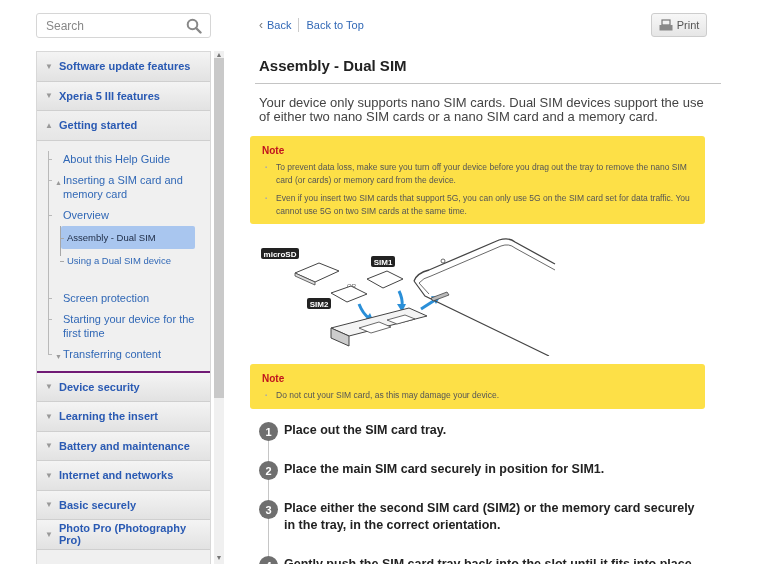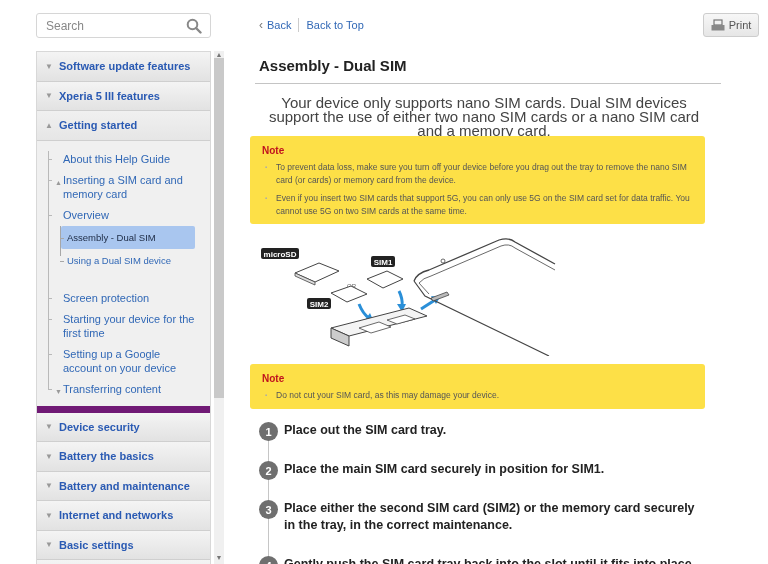--- a/index.html
+++ b/index.html
@@ -9,21 +9,21 @@
   
   .search { position: absolute; left: 36px; top: 13px; width: 175px; height: 25px; border: 1px solid #d6d6d6; border-radius: 3px; background: #fff; }
   .search input { border: none; outline: none; background: transparent; width: 140px; height: 23px; padding-left: 9px; font-size: 12px; color: #888; font-family: "Liberation Sans", sans-serif; }
   .search input::placeholder { color: #888; }
   .search .search-icon { position: absolute; right: 8px; top: 4px; width: 16px; height: 16px; }
 
   .nav { position: absolute; left: 36px; top: 51px; width: 175px; height: 513px; overflow: hidden; border: 1px solid #d8d8d8; border-bottom: none; background: #f0f0f0; }
   .nav-cat { height: 29.5px; display: flex; align-items: center; padding-left: 8px; background: linear-gradient(#f4f4f4, #e2e2e2); border-bottom: 1px solid #cfcfcf; font-weight: bold; font-size: 11px; color: #2a5ab3; cursor: pointer; }
   .nav-cat .bullet { width: 14px; font-size: 8px; color: #999; }
   .nav-cat.open { background: linear-gradient(#f0f0f0, #e6e6e6); }
-  .sub { position: relative; background: #f0f0f0; padding: 8px 0 6px 0; border-bottom: 7px solid #701a75; }
+  .sub { position: relative; background: #f0f0f0; padding: 8px 0 6px 0; border-bottom: 2px solid #701a75; }
   .sub .vline { position: absolute; left: 11px; top: 10px; bottom: 16px; border-left: 1px solid #b9b9b9; }
   .sub-item { position: relative; padding: 3px 10px 4px 26px; font-size: 11px; line-height: 14px; color: #3168b6; cursor: pointer; }
   .sub-item .tick { position: absolute; left: 11px; top: 10px; width: 4px; border-top: 1px solid #b9b9b9; }
   .sub-item .mini { position: absolute; left: 18px; top: 6px; font-size: 7px; color: #999; }
   .sub2 { position: relative; margin-left: 24px; padding: 0; }
   .sub2 .vline2 { position: absolute; left: -1px; top: 0; height: 30px; border-left: 1px solid #a7a7a7; }
   .sub2-item { position: relative; font-size: 9.5px; color: #3168b6; padding: 6px 6px 6px 6px; margin-left: 0; cursor: pointer; }
   .sub2-item .tick2 { position: absolute; left: -1px; top: 12px; width: 4px; border-top: 1px solid #a7a7a7; }
   .sub2-item.active { background: #a9c6ef; color: #1c2a44; border-radius: 2px; width: 134px; }
 
@@ -31,26 +31,26 @@
   .scroll-up { position: absolute; left: 0; top: 0; width: 10px; height: 8px; font-size: 7px; color: #777; text-align: center; line-height: 8px; }
   .scroll-down { position: absolute; left: 0; bottom: 2px; width: 10px; height: 8px; font-size: 7px; color: #777; text-align: center; line-height: 8px; }
   .scroll-thumb { position: absolute; left: 0; top: 7px; width: 10px; height: 340px; background: #c9c9c9; }
 
   
   .topnav { position: absolute; left: 259px; top: 18px; font-size: 11px; color: #3168b6; display: flex; align-items: center; }
   .topnav .chev { color: #777; margin-right: 4px; font-size: 12px; }
   .topnav .sep { width: 1px; height: 14px; background: #ccc; margin: 0 7px; }
   .topnav a { color: #3168b6; text-decoration: none; cursor: pointer; }
 
-  .print-btn { position: absolute; left: 703px; top: 13px; width: 56px; height: 24px; border: 1px solid #cdcdcd; border-radius: 3px; background: linear-gradient(#f7f7f7, #e6e6e6); display: flex; align-items: center; justify-content: center; font-size: 11px; color: #555; cursor: pointer; }
+  .print-btn { position: absolute; left: 651px; top: 13px; width: 56px; height: 24px; border: 1px solid #cdcdcd; border-radius: 3px; background: linear-gradient(#f7f7f7, #e6e6e6); display: flex; align-items: center; justify-content: center; font-size: 11px; color: #555; cursor: pointer; }
   .print-btn svg { margin-right: 4px; }
 
   .page-title { position: absolute; left: 259px; top: 57px; font-size: 15px; font-weight: bold; color: #222; }
   .title-rule { position: absolute; left: 255px; top: 83px; width: 466px; border-top: 1px solid #c4c4c4; }
-  .intro { position: absolute; left: 259px; top: 96px; width: 450px; font-size: 15px; line-height: 14px; color: #444; text-align: center; }
+  .intro { position: absolute; left: 259px; top: 96px; width: 450px; font-size: 13px; line-height: 14px; color: #444; }
 
   .note { position: absolute; left: 250px; width: 455px; background: #fde047; border-radius: 3px; padding: 9px 12px 8px 12px; }
   .note-1 { top: 136px; height: 88px; }
   .note-2 { top: 364px; height: 45px; }
   .note-title { font-size: 10px; font-weight: bold; color: #c0121e; margin-bottom: 5px; }
   .note ul { list-style: none; }
   .note li { position: relative; padding-left: 14px; font-size: 8.5px; line-height: 13px; color: #555; margin-bottom: 5px; }
   .note li::before { content: "\25AA"; position: absolute; left: 3px; top: 0; font-size: 6px; color: #aaa; }
 
   .figure { position: absolute; left: 259px; top: 236px; width: 300px; height: 120px; }
@@ -91,43 +91,42 @@
       <div class="sub-item"><span class="tick"></span><span>About this Help Guide</span></div>
       <div class="sub-item"><span class="tick"></span><span class="mini">▲</span><span>Inserting a SIM card and memory card</span></div>
       <div class="sub-item"><span class="tick"></span><span>Overview</span></div>
       <div class="sub2">
         <div class="vline2"></div>
         <div class="sub2-item active"><span class="tick2"></span><span>Assembly - Dual SIM</span></div>
         <div class="sub2-item"><span class="tick2"></span><span>Using a Dual SIM device</span></div>
       </div>
       <div class="sub-item" style="margin-top:16px"><span class="tick"></span><span>Screen protection</span></div>
       <div class="sub-item"><span class="tick"></span><span>Starting your device for the first time</span></div>
-      <div class="sub-item"><span class="tick"></span><span>Setting up a Google account on your device</span></div>
       <div class="sub-item"><span class="tick"></span><span class="mini">▼</span><span>Transferring content</span></div>
     </div>
 
     <div class="nav-cat">
         <span class="bullet">▼</span>
         <span>Device security</span>
       </div>
     <div class="nav-cat">
         <span class="bullet">▼</span>
-        <span>Battery the basics</span>
+        <span>Learning the insert</span>
       </div>
     <div class="nav-cat">
         <span class="bullet">▼</span>
         <span>Battery and maintenance</span>
       </div>
     <div class="nav-cat">
         <span class="bullet">▼</span>
         <span>Internet and networks</span>
       </div>
     <div class="nav-cat">
         <span class="bullet">▼</span>
-        <span>Basic settings</span>
+        <span>Basic securely</span>
       </div>
     <div class="nav-cat">
         <span class="bullet">▼</span>
         <span>Photo Pro (Photography Pro)</span>
       </div>
   </div>
 
   <div class="scrollbar">
     <div class="scroll-up">▲</div>
     <div class="scroll-thumb"></div>
@@ -209,20 +208,20 @@
   <div class="step" style="top:422px">
     <div class="num">1</div>
     <div class="txt">Place out the SIM card tray.</div>
   </div>
   <div class="step" style="top:461px">
     <div class="num">2</div>
     <div class="txt">Place the main SIM card securely in position for SIM1.</div>
   </div>
   <div class="step" style="top:500px">
     <div class="num">3</div>
-    <div class="txt">Place either the second SIM card (SIM2) or the memory card securely in the tray, in the correct maintenance.</div>
+    <div class="txt">Place either the second SIM card (SIM2) or the memory card securely in the tray, in the correct orientation.</div>
   </div>
   <div class="step" style="top:556px">
     <div class="num">4</div>
     <div class="txt">Gently push the SIM card tray back into the slot until it fits into place.</div>
   </div>
 
 </div>
 
 </body></html>

